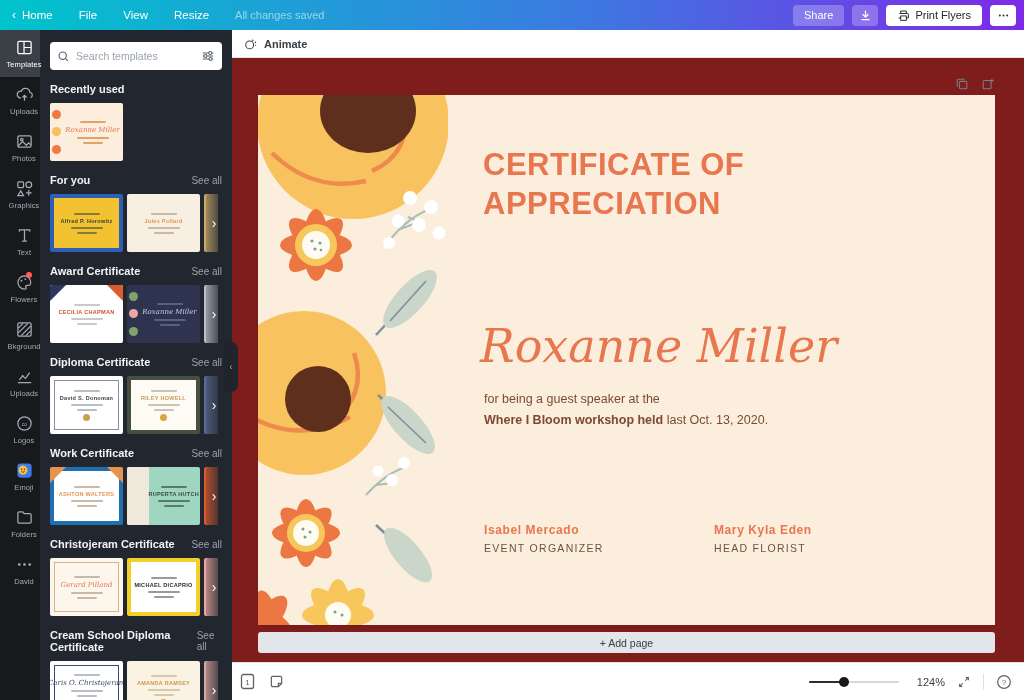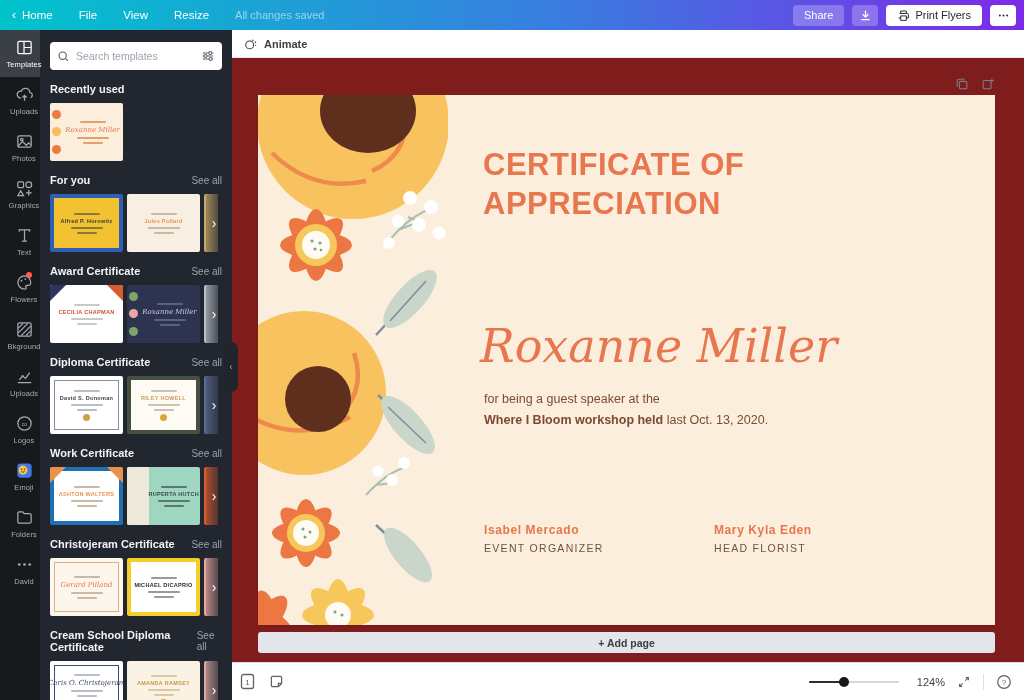--- a/index.html
+++ b/index.html
@@ -90,21 +90,21 @@
   .cert-name { position:absolute; left:222px; top:224px; color:#E8764E; font-size:46px;
     font-family:"DejaVu Serif",serif; font-style:italic; cursor:text; }
   .cert-body { position:absolute; left:226px; top:294px; color:#7C4A33; font-size:12.5px;
     line-height:1.65; cursor:text; }
   .cert-sigs { position:absolute; left:226px; top:428px; width:460px; display:flex; }
   .sig { width:243px; }
   .sig-name { color:#E8764E; font-size:12px; font-weight:bold; letter-spacing:.6px; }
   .sig-role { margin-top:5px; color:#6E5240; font-size:10.5px; letter-spacing:1.3px; }
 
   .add-page { position:absolute; left:26px; top:574px; width:737px; height:21px; border:none;
-    border-radius:3px; background:#e2e5e9; color:#3c4043; font-size:10.5px; font-weight:bold;
+    border-radius:3px; background:#e2e5e9; color:#3c4043; font-size:10.5px; font-weight:normal;
     cursor:pointer; font-family:inherit; }
 
   
   .statusbar { position:absolute; left:0; right:0; bottom:0; height:38px; background:#fff;
     border-top:1px solid #dcdfe3; display:flex; align-items:center; justify-content:space-between;
     padding:0 12px 0 8px; }
   .sb-left, .sb-right { display:flex; align-items:center; }
   .sb-btn { background:none; border:none; cursor:pointer; color:#5f6368; padding:0; margin-right:14px;
     display:flex; align-items:center; }
   .sb-right .sb-btn { margin-right:0; margin-left:12px; }

